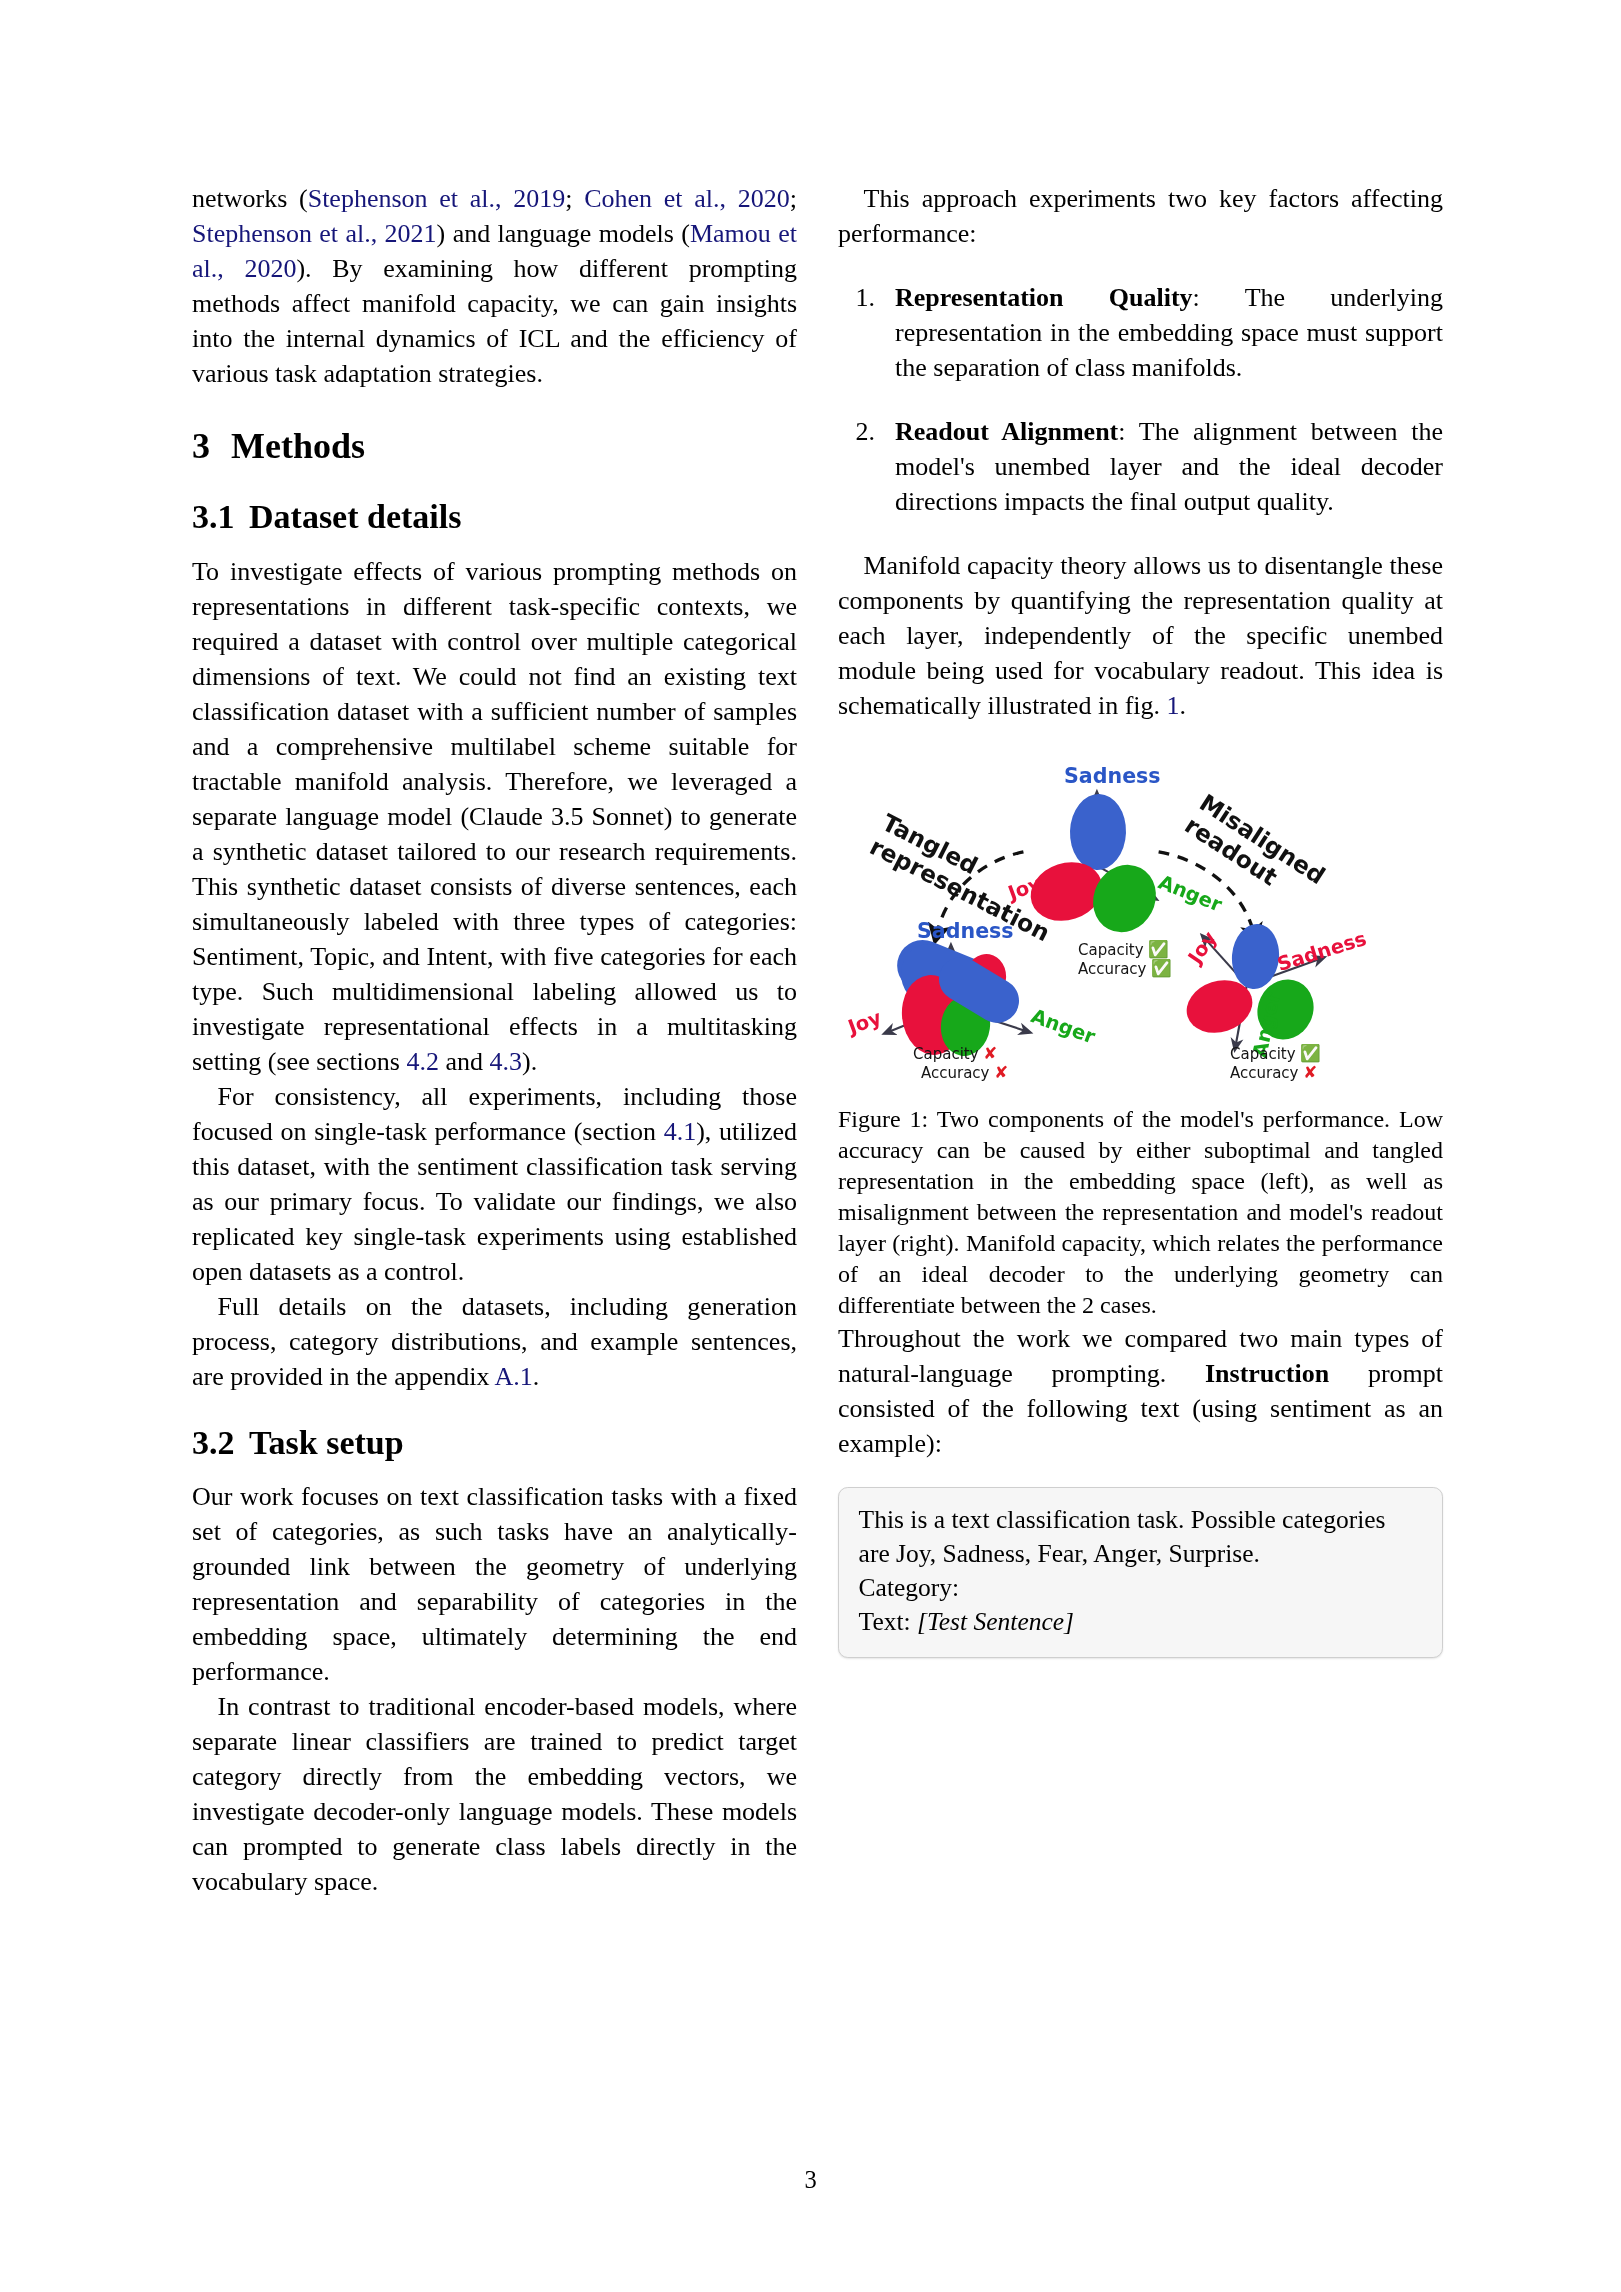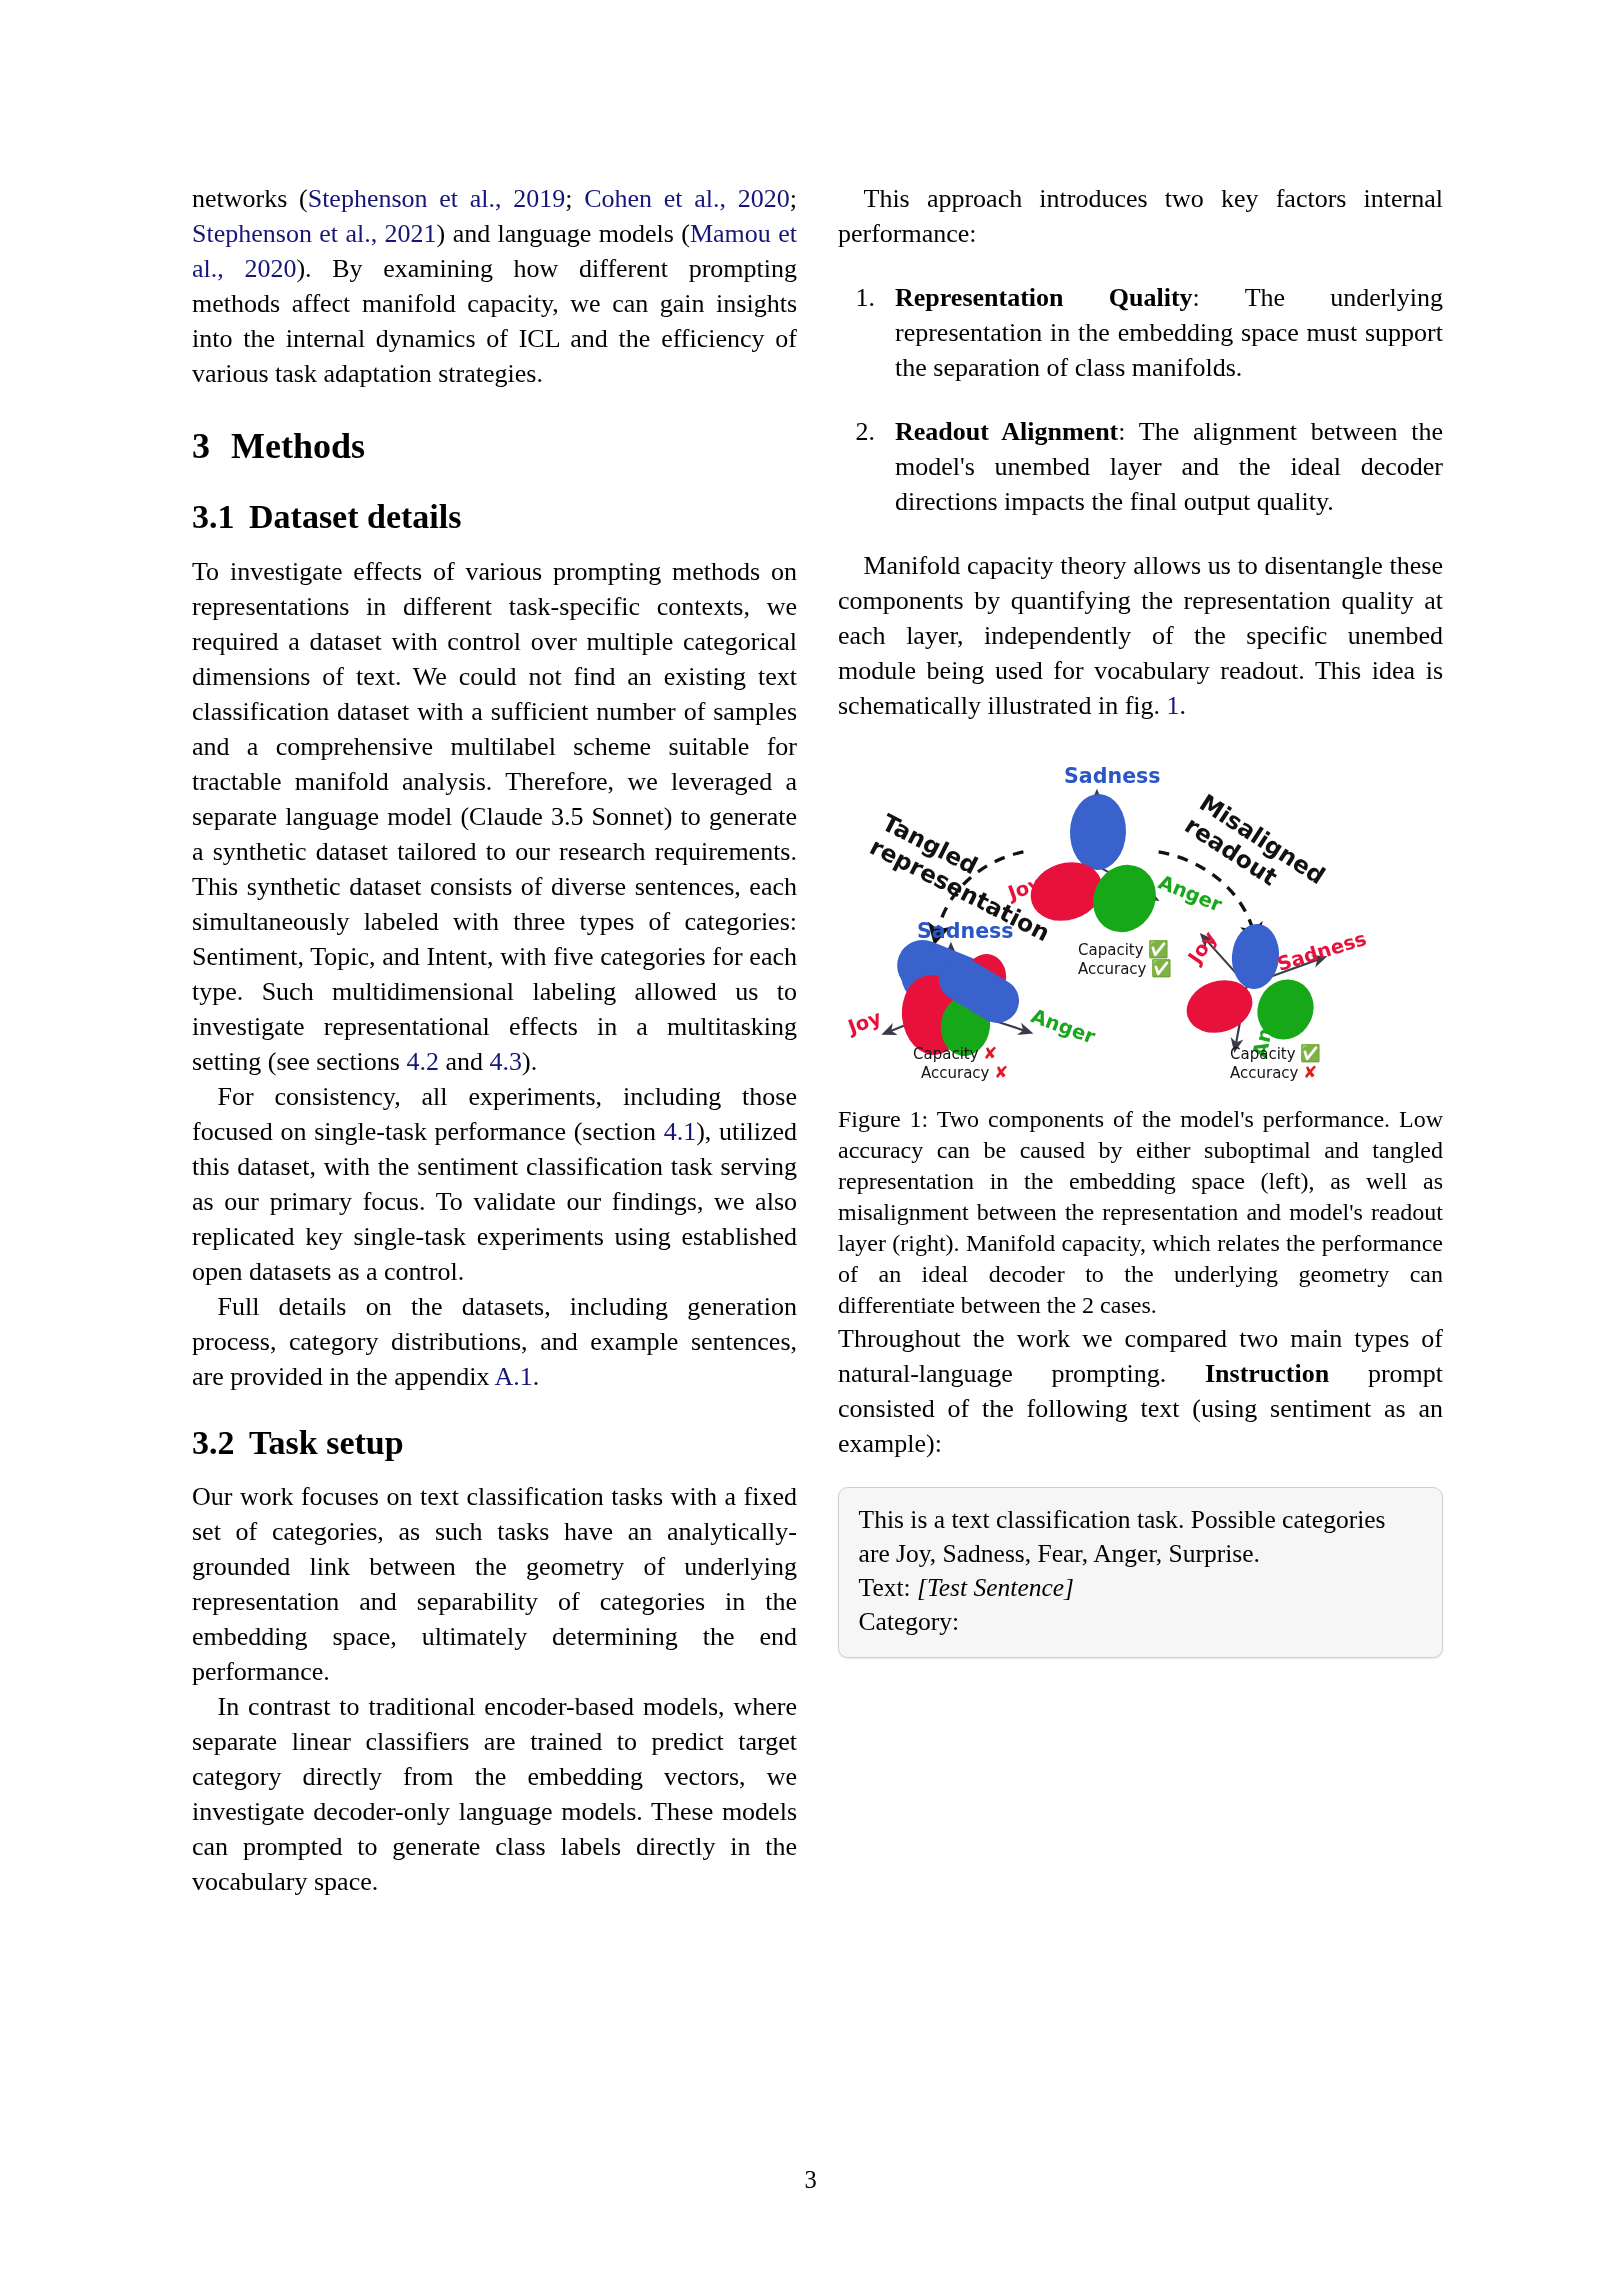--- a/index.html
+++ b/index.html
@@ -175,21 +175,21 @@
 
     <h3 class="subsec"><span class="num">3.2</span><span>Task setup</span></h3>
 
     <p>Our work focuses on text classification tasks with a fixed set of categories, as such tasks have an analytically-grounded link between the geometry of underlying representation and separability of categories in the embedding space, ultimately determining the end performance.</p>
 
     <p class="indent">In contrast to traditional encoder-based models, where separate linear classifiers are trained to predict target category directly from the embedding vectors, we investigate decoder-only language models. These models can prompted to generate class labels directly in the vocabulary space.</p>
   </div>
 
   <div class="col col-right">
 
-    <p class="indent">This approach introduces two key factors internal performance:</p>
+    <p class="indent">This approach experiments two key factors affecting performance:</p>
 
     <ol class="factors">
       <li><b>Representation Quality</b><span>: The underlying representation in the embedding space must support the separation of class manifolds.</span></li>
       <li><b>Readout Alignment</b><span>: The alignment between the model's unembed layer and the ideal decoder directions impacts the final output quality.</span></li>
     </ol>
 
     <p class="indent"><span>Manifold capacity theory allows us to disentangle these components by quantifying the representation quality at each layer, independently of the specific unembed module being used for vocabulary readout. This idea is schematically illustrated in fig. </span><span class="cite">1</span><span>.</span></p>
 
     <div class="figure-wrap">
       <div class="figure-canvas">
@@ -287,21 +287,21 @@
       </div>
 
       <div class="caption">Figure 1: Two components of the model's performance. Low accuracy can be caused by either suboptimal and tangled representation in the embedding space (left), as well as misalignment between the representation and model's readout layer (right). Manifold capacity, which relates the performance of an ideal decoder to the underlying geometry can differentiate between the 2 cases.</div>
     </div>
 
 
     <p><span>Throughout the work we compared two main types of natural-language prompting. </span><b>Instruction</b><span> prompt consisted of the following text (using sentiment as an example):</span></p>
 
     <div class="prompt-box">
       <div>This is a text classification task. Possible categories are Joy, Sadness, Fear, Anger, Surprise.</div>
+      <div>Category:</div>
       <div><span>Text: </span><span class="ital">[Test Sentence]</span></div>
-      <div>Category:</div>
     </div>
 
   </div>
 
   <div class="page-number">3</div>
 </div>
 
 
 </body></html>

